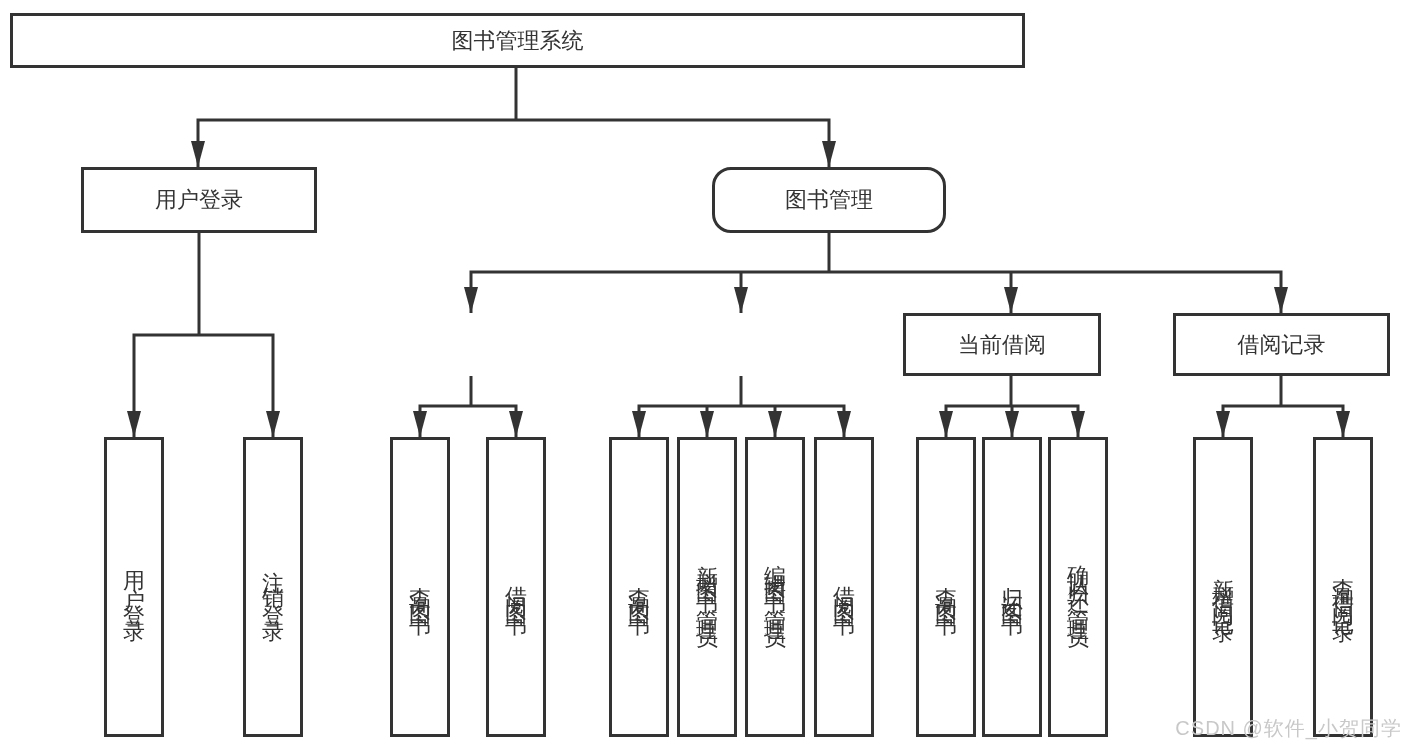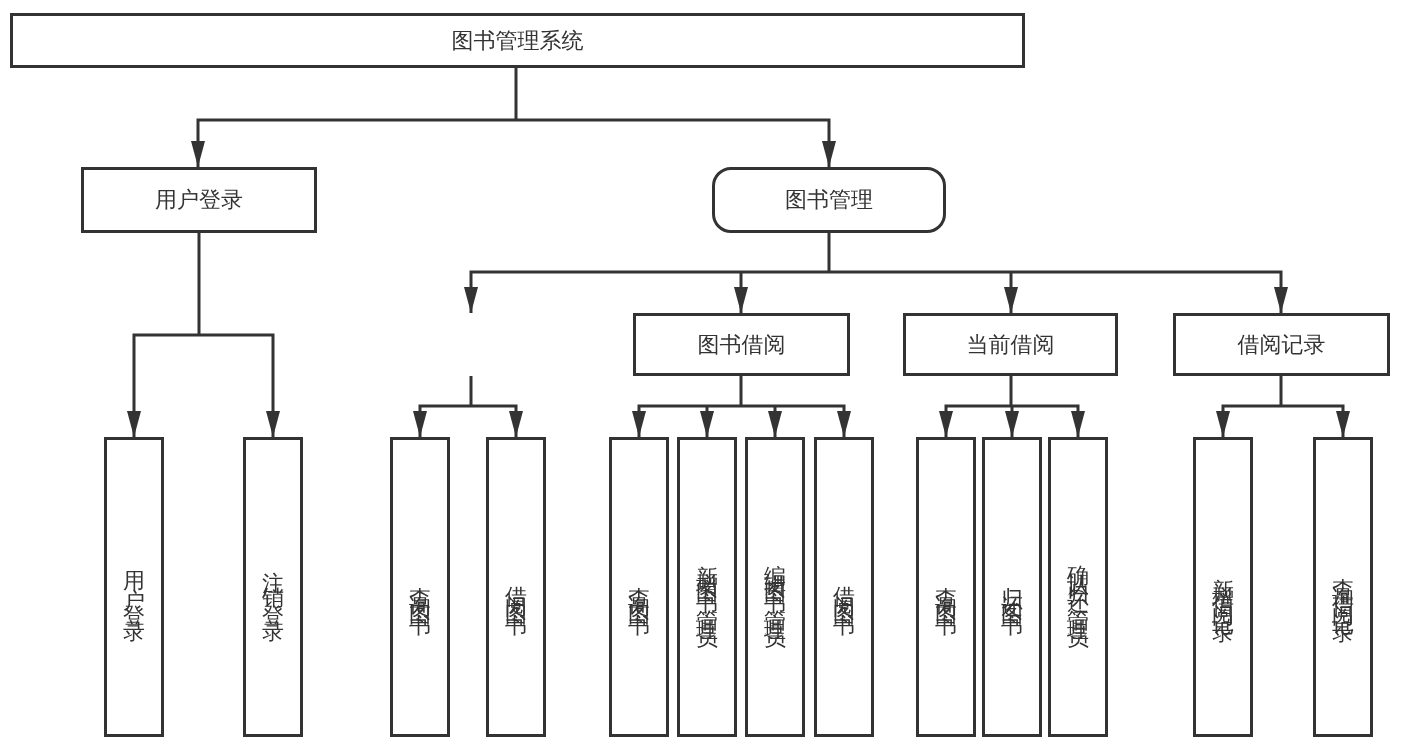--- a/index.html
+++ b/index.html
@@ -142,24 +142,21 @@
     <span>图书管理系统</span>
   </div>
 
   <div class="node lvl2" style="left:81px; width:236px;">
     <span>用户登录</span>
   </div>
   <div class="node lvl2" style="left:712px; width:234px;border-radius:19px;">
     <span>图书管理</span>
   </div>
 
-  <div class="node lvl3" style="left:633px; width:217px;">
-    <span>图书借阅</span>
-  </div>
-  <div class="node lvl3" style="left:903px; width:215px;">
+  <div class="node lvl3" style="left:903px; width:198px;">
     <span>当前借阅</span>
   </div>
   <div class="node lvl3" style="left:1173px; width:217px;">
     <span>借阅记录</span>
   </div>
 
   <div class="leaf" style="left:104px;">
     <span class="vtext spread">用户登录</span>
   </div>
   <div class="leaf" style="left:243px;">
@@ -196,13 +193,14 @@
     <span class="vtext">确认归还（管理员）</span>
   </div>
 
   <div class="leaf" style="left:1193px;">
     <span class="vtext">新增借阅记录</span>
   </div>
   <div class="leaf" style="left:1313px;">
     <span class="vtext">查询借阅记录</span>
   </div>
 
+  <div class="watermark">CSDN @软件_小贺同学</div>
 </div>
 
 </body></html>

